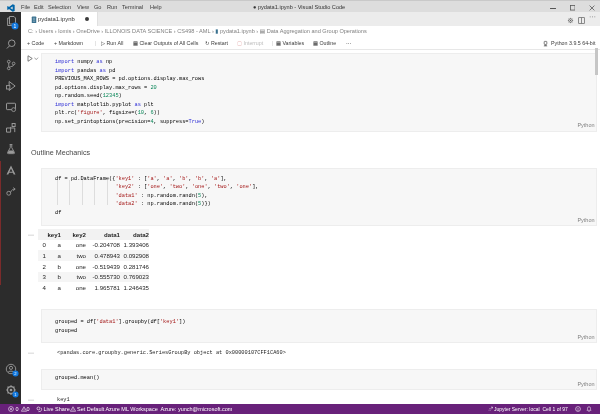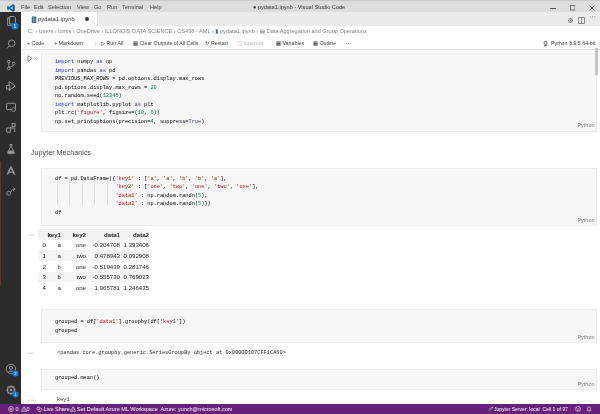--- a/index.html
+++ b/index.html
@@ -216,21 +216,21 @@
 <span class="kw">import</span> pandas <span class="kw">as</span> pd
 PREVIOUS_MAX_ROWS = pd.options.display.max_rows
 pd.options.display.max_rows = <span class="num">20</span>
 np.random.seed(<span class="num">12345</span>)
 <span class="kw">import</span> matplotlib.pyplot <span class="kw">as</span> plt
 plt.rc(<span class="str">'figure'</span>, figsize=(<span class="num">10</span>, <span class="num">6</span>))
 np.set_printoptions(precision=<span class="num">4</span>, suppress=<span class="blu">True</span>)</div>
       <div class="pylabel">Python</div>
     </div>
 
-    <div class="abs" style="left:10px;top:96.5px;font-size:7.2px;color:#474747">Jupyter Mechanics</div>
+    <div class="abs" style="left:10px;top:96.5px;font-size:7.2px;color:#474747">Outline Mechanics</div>
 
     <div class="cell" style="top:117px;height:58px;">
       <div class="abs" style="left:15px;top:11px;width:1px;height:25px;background:#ddd"></div>
       <div class="abs" style="left:27.5px;top:11px;width:1px;height:25px;background:#ddd"></div>
       <div class="abs" style="left:40px;top:11px;width:1px;height:25px;background:#ddd"></div>
       <div class="abs" style="left:52.5px;top:11px;width:1px;height:25px;background:#ddd"></div>
       <div class="abs" style="left:65px;top:11px;width:1px;height:25px;background:#ddd"></div>
       <div class="code" style="top:5.5px">df = pd.DataFrame({<span class="str">'key1'</span> : [<span class="str">'a'</span>, <span class="str">'a'</span>, <span class="str">'b'</span>, <span class="str">'b'</span>, <span class="str">'a'</span>],
                    <span class="str">'key2'</span> : [<span class="str">'one'</span>, <span class="str">'two'</span>, <span class="str">'one'</span>, <span class="str">'two'</span>, <span class="str">'one'</span>],
                    <span class="str">'data1'</span> : np.random.randn(<span class="num">5</span>),

